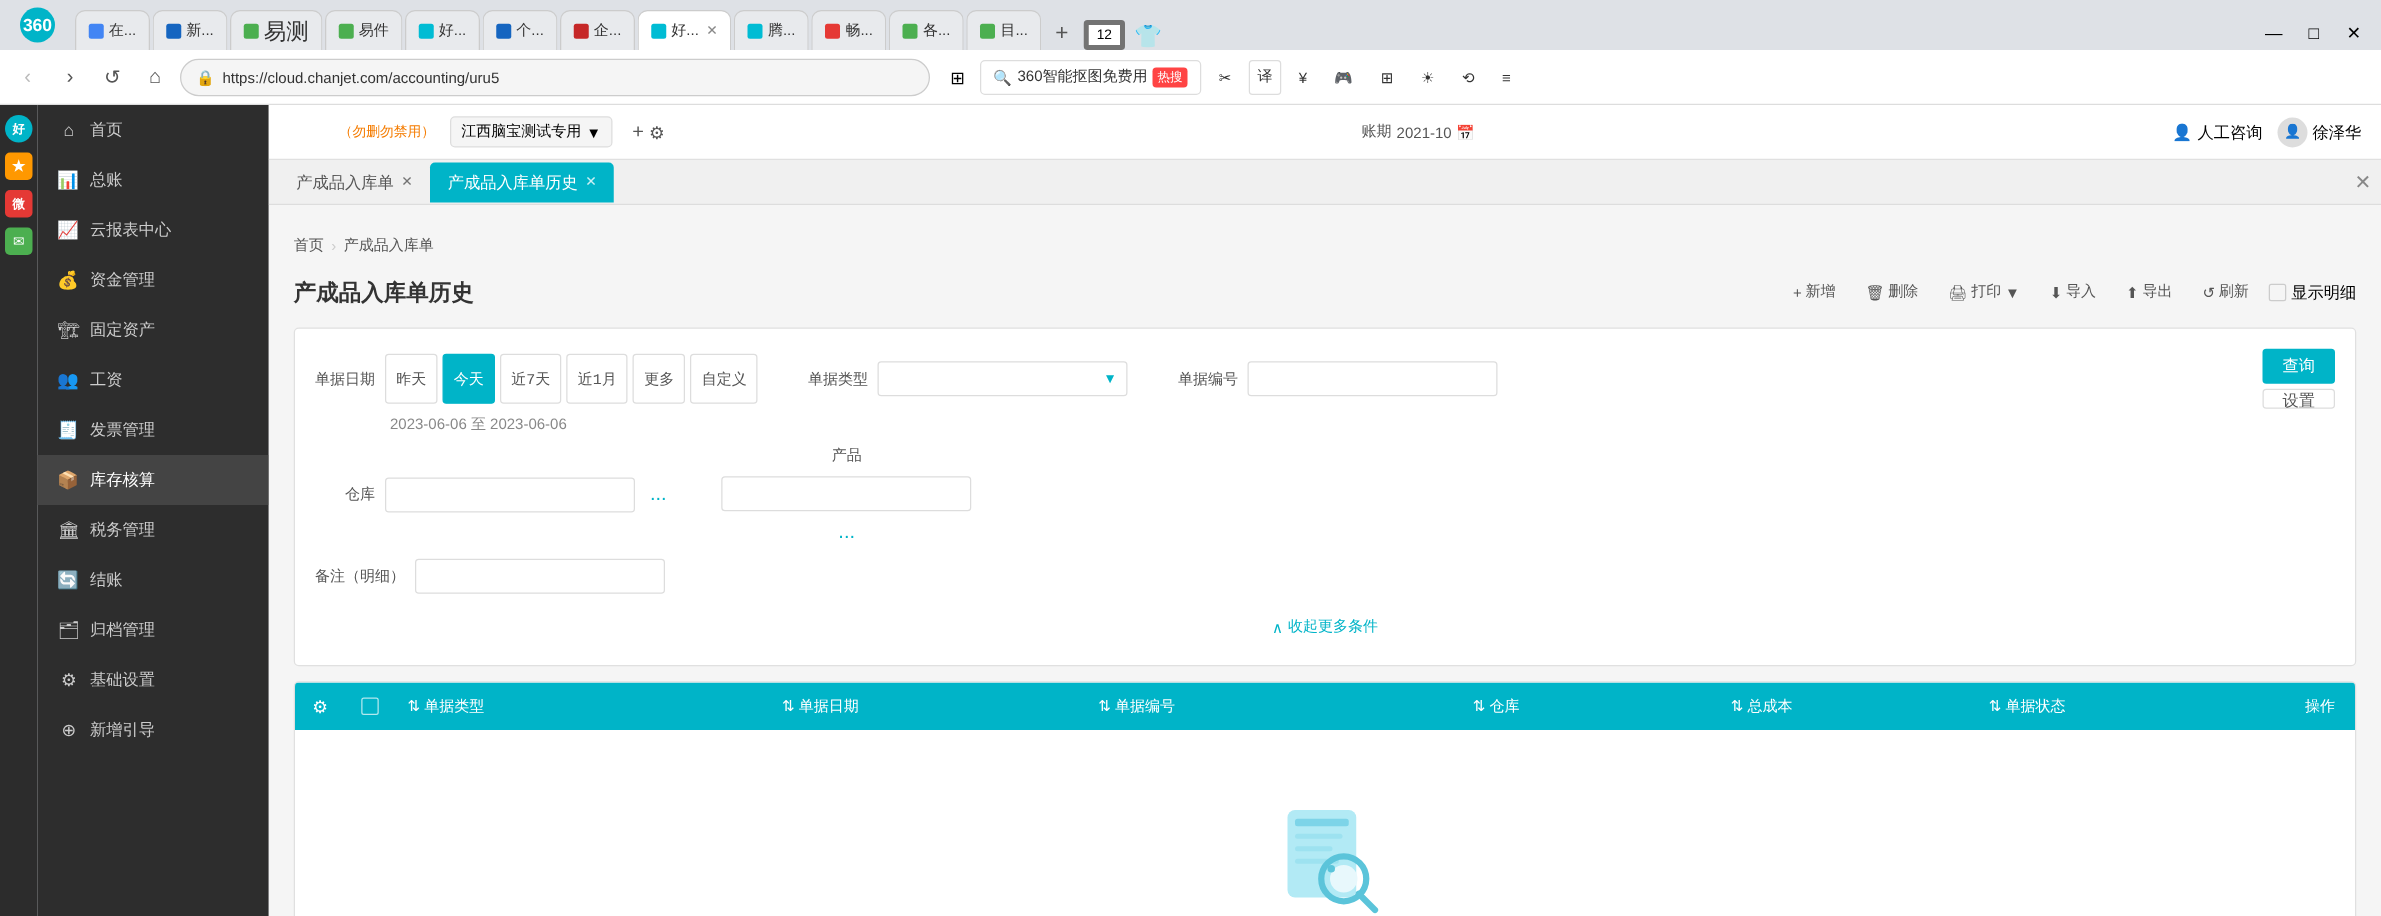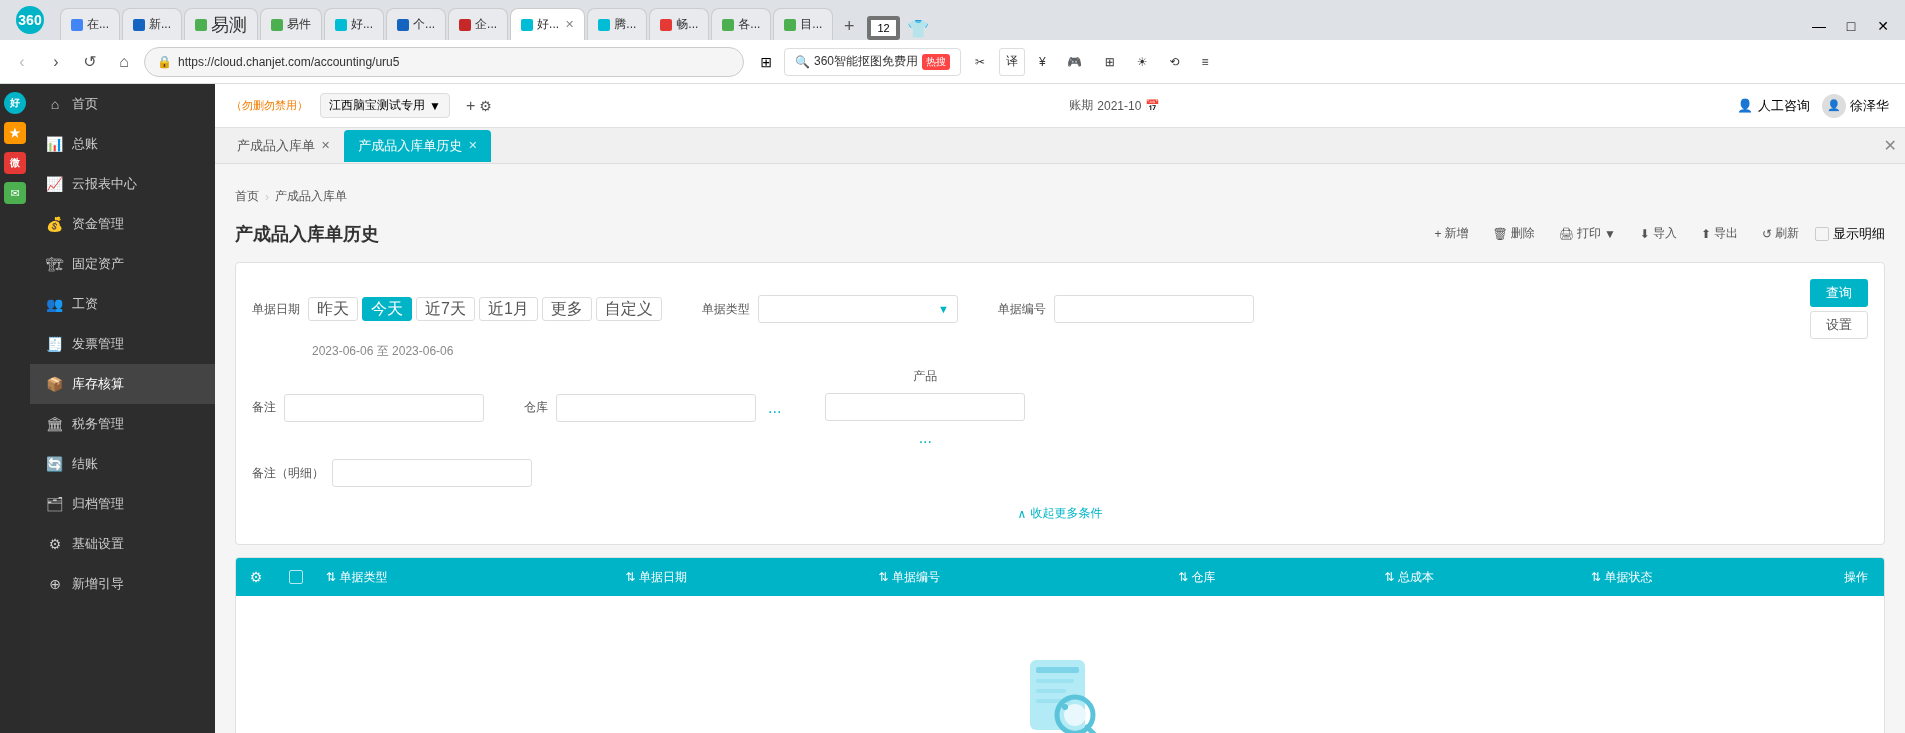--- a/index.html
+++ b/index.html
@@ -70,30 +70,30 @@
     .action-btn { display: flex; align-items: center; gap: 3px; font-size: 12px; color: #555; cursor: pointer; padding: 4px 8px; border-radius: 3px; }
 
     
     .search-area { background: #fff; border: 1px solid #e0e0e0; border-radius: 4px; padding: 16px; margin-bottom: 12px; }
     .search-row { display: flex; align-items: center; gap: 16px; margin-bottom: 12px; }
     .search-row:last-child { margin-bottom: 0; }
     .search-field { display: flex; align-items: center; gap: 8px; }
     .search-label { font-size: 12px; color: #555; white-space: nowrap; }
     .search-input { height: 28px; border: 1px solid #ddd; border-radius: 3px; padding: 0 8px; font-size: 12px; width: 200px; }
     .date-filter { display: flex; align-items: center; gap: 4px; }
-    .date-btn { height: 24px; padding: 0 8px; font-size: 16px; border: 1px solid #ddd; border-radius: 3px; cursor: pointer; background: #fff; color: #555; }
+    .date-btn { height: 40px; padding: 0 8px; font-size: 12px; border: 1px solid #ddd; border-radius: 3px; cursor: pointer; background: #fff; color: #555; font-family: Liberation Mono, monospace; }
     .date-btn.active { background: #00b4c8; color: #fff; border-color: #00b4c8; }
     .select-field { height: 28px; border: 1px solid #ddd; border-radius: 3px; padding: 0 8px; font-size: 12px; min-width: 200px; display: flex; align-items: center; justify-content: space-between; cursor: pointer; }
     .select-arrow { color: #00b4c8; font-size: 11px; }
     .dots-btn { color: #00b4c8; font-size: 16px; cursor: pointer; padding: 0 4px; }
     .collapse-bar { display: flex; align-items: center; justify-content: center; padding: 6px; cursor: pointer; color: #00b4c8; font-size: 12px; gap: 4px; }
 
     
     .query-btn { background: #00b4c8; color: #fff; border: none; height: 28px; padding: 0 16px; border-radius: 3px; font-size: 13px; cursor: pointer; }
-    .settings-btn { background: #fff; color: #555; border: 1px solid #ddd; height: 28px; padding: 0 12px; border-radius: 3px; font-size: 13px; cursor: pointer; }
+    .settings-btn { background: #fff; color: #555; border: 1px solid #ddd; height: 16px; padding: 0 12px; border-radius: 3px; font-size: 13px; cursor: pointer; }
     .btn-group { display: flex; flex-direction: column; gap: 4px; margin-left: auto; }
 
     
     .table-container { background: #fff; border: 1px solid #e0e0e0; border-radius: 4px; overflow: hidden; }
     .table-header { background: #00b4c8; color: #fff; display: flex; align-items: center; height: 38px; }
     .th-checkbox { width: 40px; display: flex; align-items: center; justify-content: center; }
     .th-settings { width: 40px; display: flex; align-items: center; justify-content: center; }
     .th-cell { display: flex; align-items: center; gap: 3px; padding: 0 10px; font-size: 12px; font-weight: normal; white-space: nowrap; }
     .table-body { min-height: 200px; display: flex; align-items: center; justify-content: center; flex-direction: column; padding: 40px; }
 
@@ -275,21 +275,21 @@
         </div>
         <div class="nav-item">
           <span class="nav-item-icon">⊕</span>
           <span>新增引导</span>
         </div>
       </div>
 
       <div class="content-area">
 
         <div class="top-bar">
-          <span style="color:#f57c00;font-size:11px;">（勿删勿禁用）</span>
+          <span style="color:#f57c00;font-size:11px;margin-left:40px;">（勿删勿禁用）</span>
           <div class="company-select">
             <span>江西脑宝测试专用</span>
             <span>▼</span>
           </div>
           <div style="display:flex;align-items:center;gap:4px;margin-left:4px;">
             <span style="cursor:pointer;font-size:16px;color:#555;">+</span>
             <span style="cursor:pointer;font-size:14px;color:#555;">⚙</span>
           </div>
           <div class="period-info">
             <span>账期</span>
@@ -396,24 +396,20 @@
                 <button class="query-btn">查询</button>
                 <button class="settings-btn">设置</button>
               </div>
             </div>
 
             <div style="margin-left:60px;margin-top:-8px;margin-bottom:8px;">
               <span style="font-size:12px;color:#888;">2023-06-06 至 2023-06-06</span>
             </div>
 
             <div class="search-row">
-              <div class="search-field">
-                <span class="search-label">备注</span>
-                <input type="text" class="search-input" style="">
-              </div>
               <div class="search-field" style="margin-left:24px;">
                 <span class="search-label">仓库</span>
                 <input type="text" class="search-input" style="">
                 <span class="dots-btn">...</span>
               </div>
               <div class="search-field" style="margin-left:24px;flex-direction:column;">
                 <span class="search-label">产品</span>
                 <input type="text" class="search-input" style="">
                 <span class="dots-btn">...</span>
               </div>

